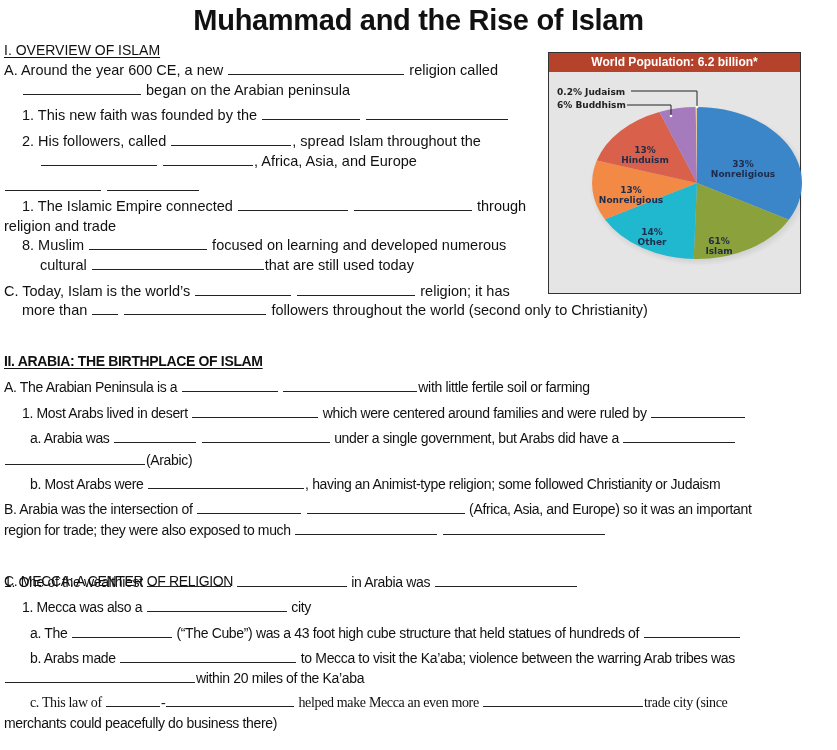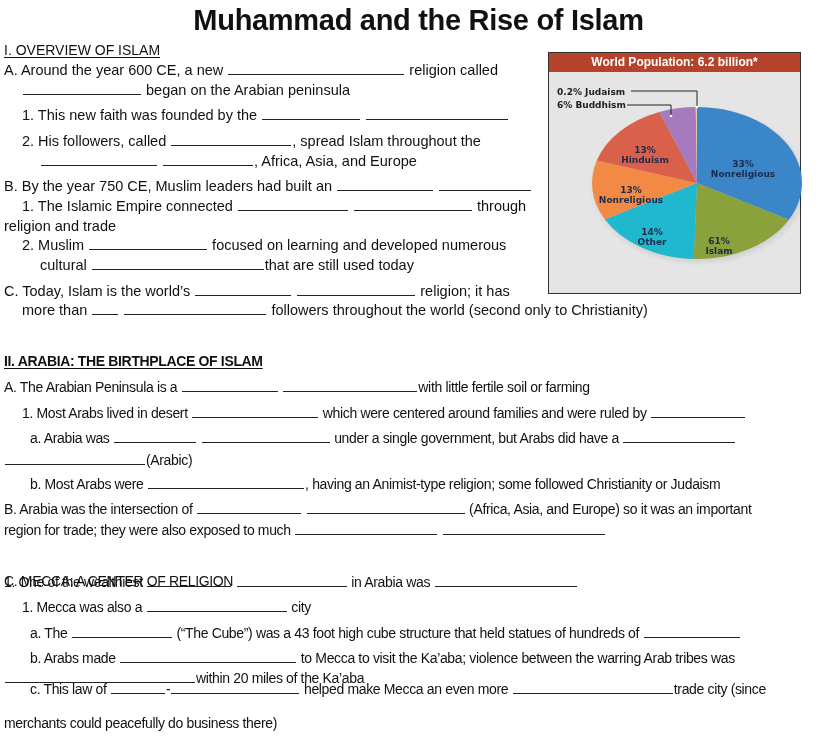--- a/index.html
+++ b/index.html
@@ -23,24 +23,24 @@
 <div class="title">Muhammad and the Rise of Islam</div>
 
 <div class="ln head" style="left:4px;top:40px;font-size:14px;">I.  OVERVIEW OF ISLAM</div>
 
 <div class="ln" style="left:4px;top:60px;"><span>A. Around the year 600 CE, a new</span> <span class="blank" style="width:176px"></span> <span>religion called</span></div>
 <div class="ln" style="left:22px;top:80px;"><span class="blank" style="width:118px"></span> <span>began on the Arabian peninsula</span></div>
 <div class="ln" style="left:22px;top:105px;"><span>1. This new faith was founded by the</span> <span class="blank" style="width:98px"></span> <span class="blank" style="width:142px"></span></div>
 <div class="ln" style="left:22px;top:131px;"><span>2. His followers, called</span> <span class="blank" style="width:120px"></span><span>, spread Islam throughout the</span></div>
 <div class="ln" style="left:40px;top:151px;"><span class="blank" style="width:116px"></span> <span class="blank" style="width:90px"></span><span>, Africa, Asia, and Europe</span></div>
 
-<div class="ln" style="left:4px;top:176px;"><span>B. By the year 750 CE, Muslim leaders had built an</span> <span class="blank" style="width:96px"></span> <span class="blank" style="width:92px"></span></div>
+<div class="ln" style="left:4px;top:176px;"> <span class="blank" style="width:96px"></span> <span class="blank" style="width:92px"></span></div>
 <div class="ln" style="left:22px;top:196px;"><span>1.  The Islamic Empire connected</span> <span class="blank" style="width:110px"></span> <span class="blank" style="width:118px"></span> <span>through</span></div>
 <div class="ln" style="left:4px;top:216px;">religion and trade</div>
-<div class="ln" style="left:22px;top:235px;"><span>2. Muslim</span> <span class="blank" style="width:118px"></span> <span>focused on learning and developed numerous</span></div>
+<div class="ln" style="left:22px;top:235px;"><span>8. Muslim</span> <span class="blank" style="width:118px"></span> <span>focused on learning and developed numerous</span></div>
 <div class="ln" style="left:40px;top:255px;"><span>cultural</span> <span class="blank" style="width:172px"></span><span>that are still used today</span></div>
 
 <div class="ln" style="left:4px;top:281px;"><span>C. Today, Islam is the world’s</span> <span class="blank" style="width:96px"></span> <span class="blank" style="width:118px"></span> <span>religion; it has</span></div>
 <div class="ln" style="left:22px;top:300px;"><span>more than</span> <span class="blank" style="width:26px"></span> <span class="blank" style="width:142px"></span> <span>followers throughout the world (second only to Christianity)</span></div>
 
 <div class="chart">
   <div class="chart-title">World Population: 6.2 billion*</div>
   <svg width="253" height="242" viewBox="0 0 253 242">
     <defs>
       <radialGradient id="sh" cx="50%" cy="50%" r="50%">
@@ -91,14 +91,14 @@
 
 <div class="ln2" style="left:4px;top:499px;"><span>B.  Arabia was the intersection of</span> <span class="blank" style="width:104px"></span> <span class="blank" style="width:158px"></span> <span>(Africa, Asia, and Europe) so it was an important</span></div>
 <div class="ln2" style="left:4px;top:520px;"><span>region for trade; they were also exposed to much</span> <span class="blank" style="width:142px"></span> <span class="blank" style="width:162px"></span></div>
 <div class="ln2" style="left:4px;top:545px;margin-top:27px;"><span>1. One of the wealthiest</span> <span class="blank" style="width:84px"></span> <span class="blank" style="width:110px"></span> <span>in Arabia was</span> <span class="blank" style="width:142px"></span></div>
 
 <div class="ln2" style="left:4px;top:571px;">C. MECCA: A CENTER OF RELIGION</div>
 <div class="ln2" style="left:22px;top:597px;"><span>1. Mecca was also a</span> <span class="blank" style="width:140px"></span> <span>city</span></div>
 <div class="ln2" style="left:30px;top:623px;"><span>a. The</span> <span class="blank" style="width:100px"></span> <span>(“The Cube”) was a 43 foot high cube structure that held statues of hundreds of</span> <span class="blank" style="width:96px"></span></div>
 <div class="ln2" style="left:30px;top:648px;text-align:center;"><span>b. Arabs made</span> <span class="blank" style="width:176px"></span> <span>to Mecca to visit the Ka’aba; violence between the warring Arab tribes was</span></div>
 <div class="ln2" style="left:4px;top:668px;"><span class="blank" style="width:190px"></span><span>within 20 miles of the Ka’aba</span></div>
-<div class="ln2" style="left:30px;top:679px;"><span>c. This law of</span> <span class="blank" style="width:54px"></span><span>-</span><span class="blank" style="width:128px"></span> <span>helped make Mecca an even more</span> <span class="blank" style="width:160px"></span><span>trade city (since</span></div>
+<div class="ln2" style="left:30px;top:693px;font-family:Liberation Serif, serif;"><span>c. This law of</span> <span class="blank" style="width:54px"></span><span>-</span><span class="blank" style="width:128px"></span> <span>helped make Mecca an even more</span> <span class="blank" style="width:160px"></span><span>trade city (since</span></div>
 <div class="ln2" style="left:4px;top:713px;">merchants could peacefully do business there)</div>
 
 </body></html>

